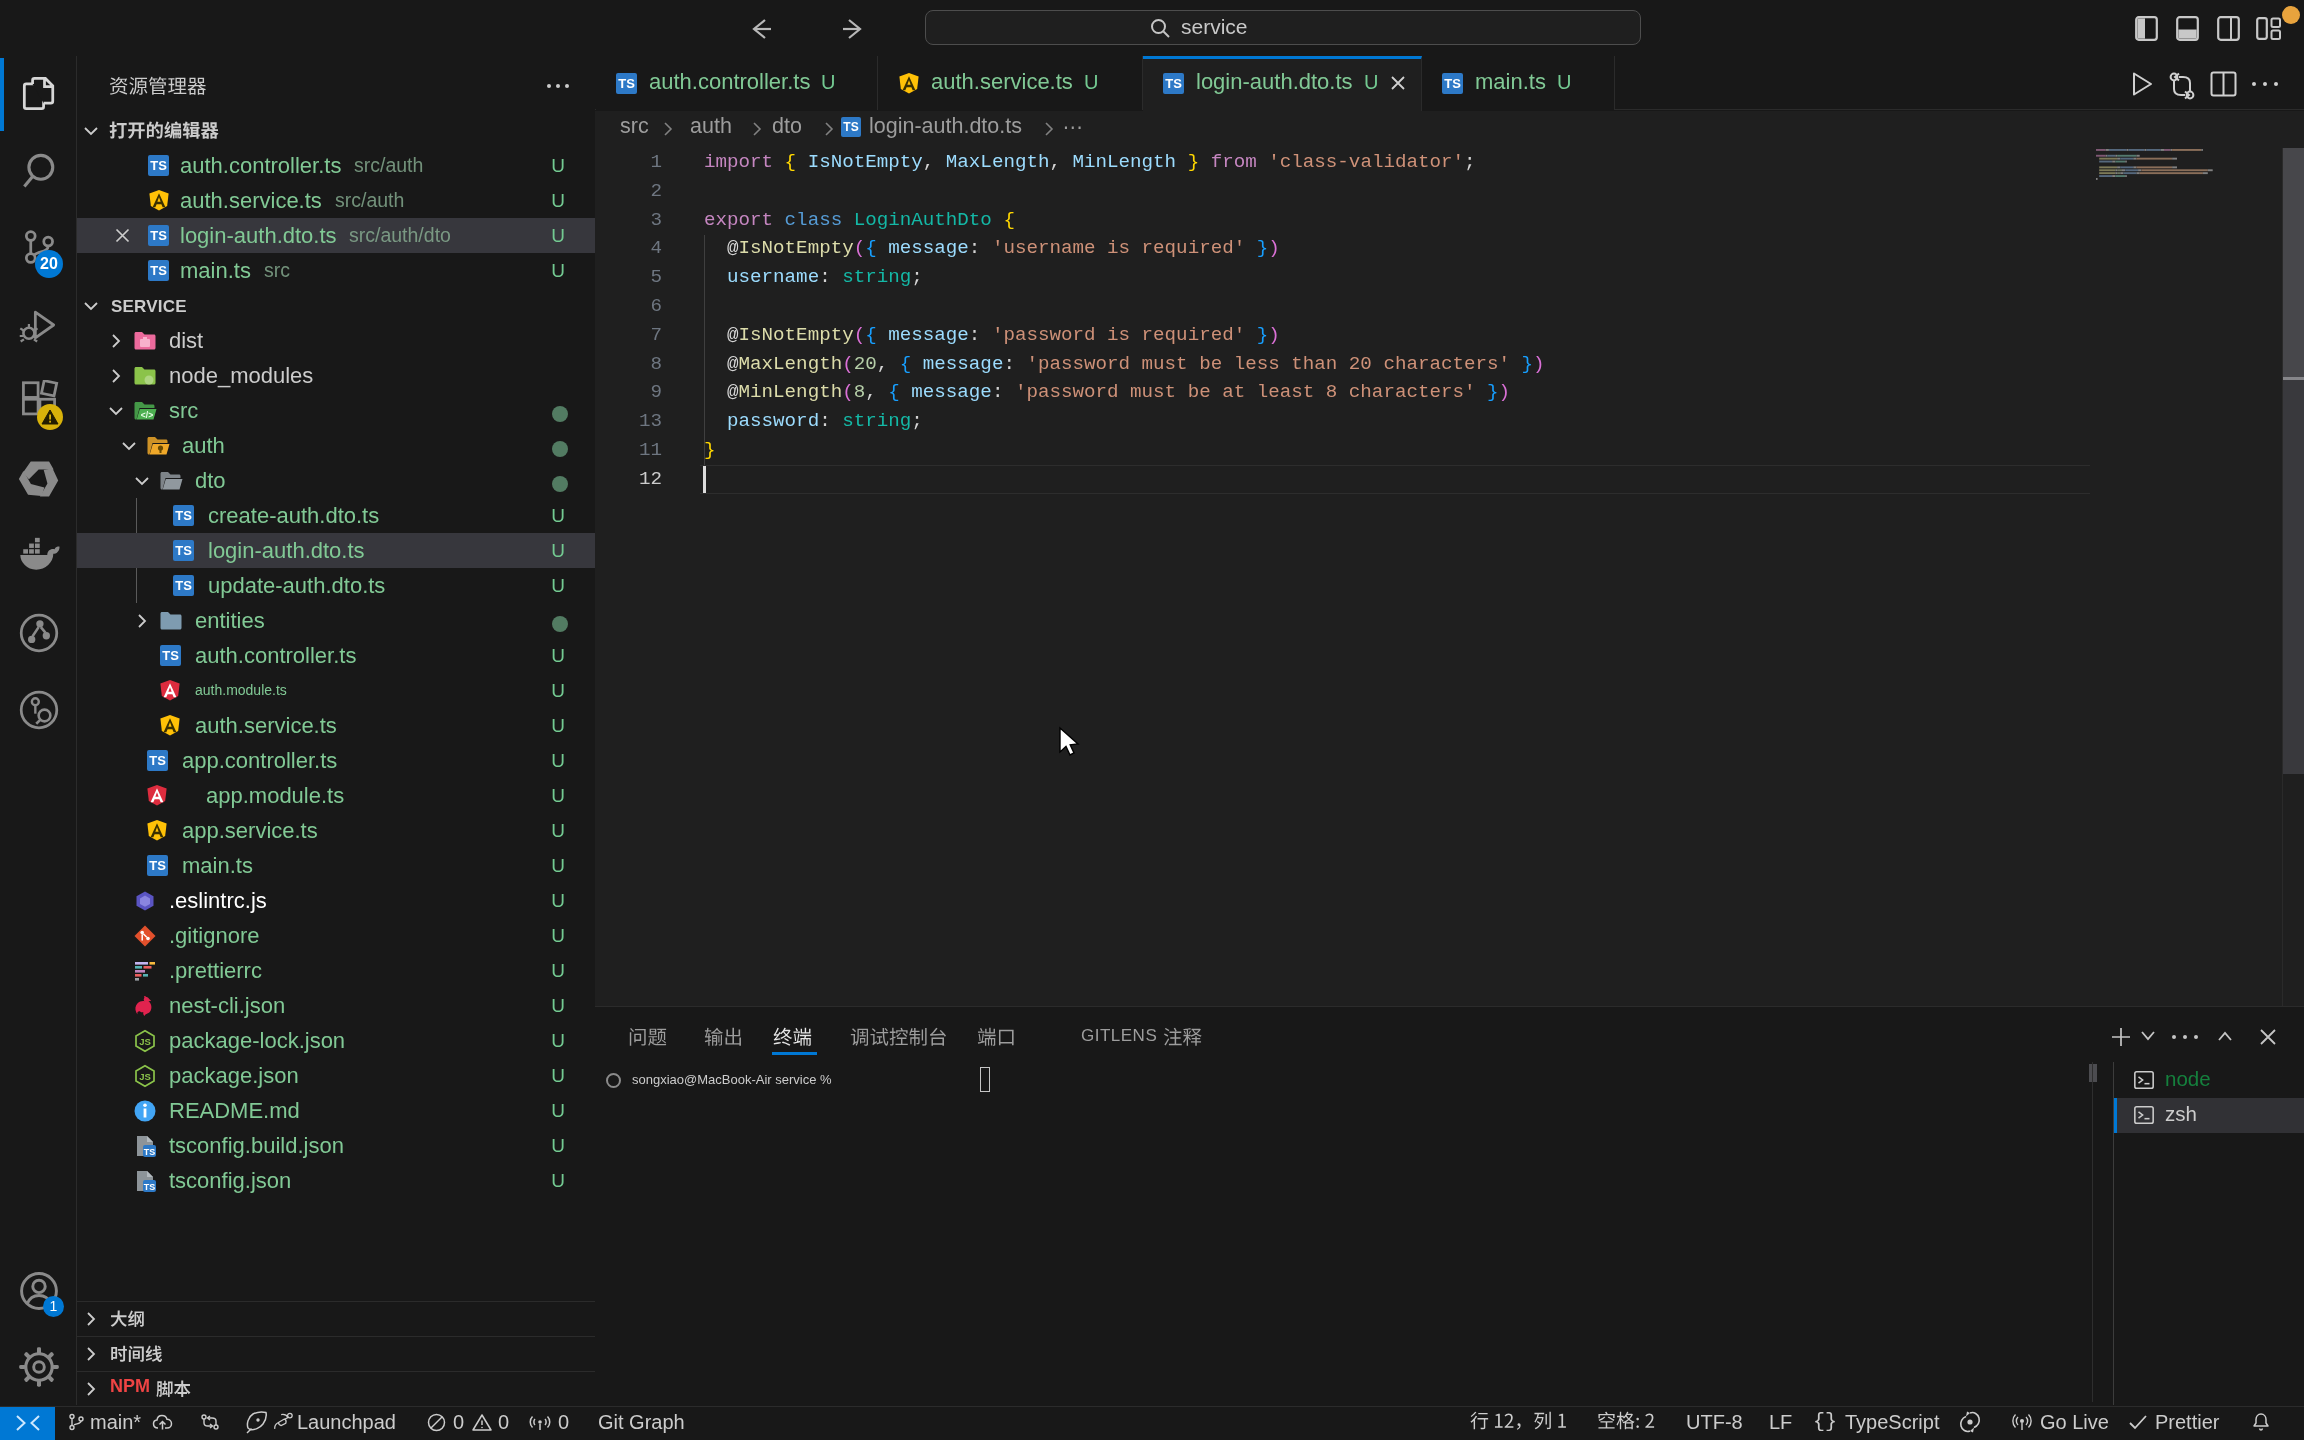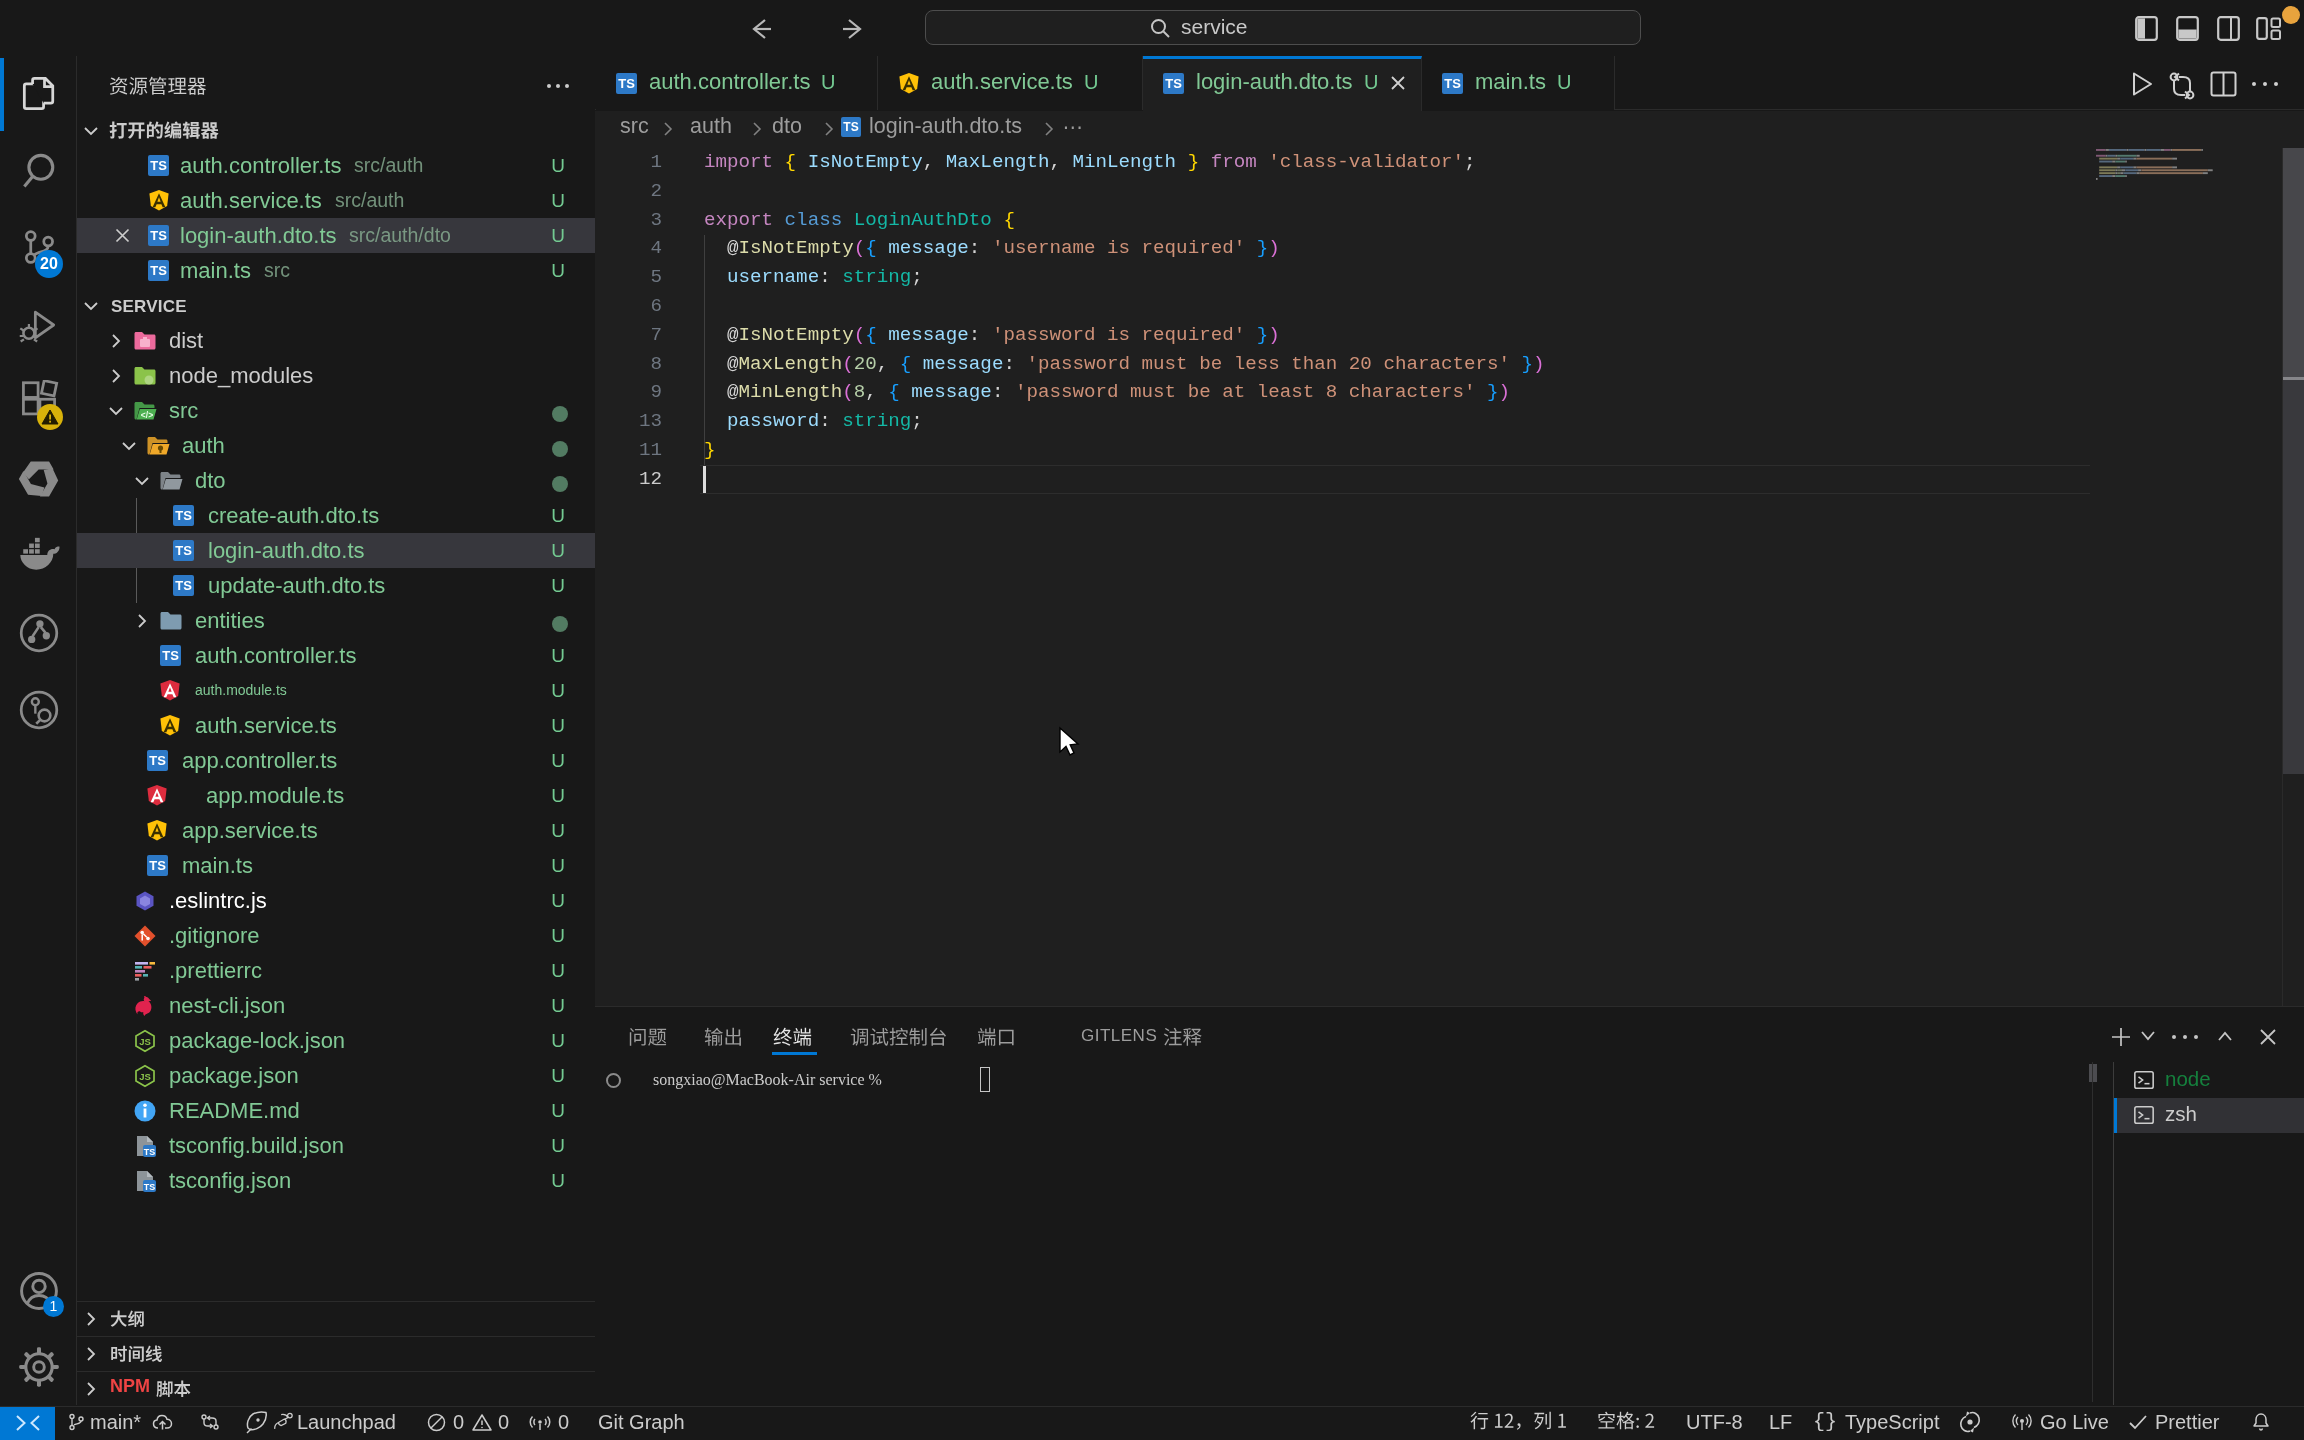--- a/index.html
+++ b/index.html
@@ -1,17 +1,17 @@
 <!DOCTYPE html>
 <html><head><meta charset="utf-8"><style>
 *{margin:0;padding:0;box-sizing:border-box;}
 html,body{width:2304px;height:1440px;overflow:hidden;background:#181818;}
 body{font-family:"Liberation Sans",sans-serif;position:relative;}
 .abs{position:absolute;}
-.mono{font-family:Liberation Serif, serif;font-size:16px;line-height:28.8px;white-space:pre;margin-left:21px;}
+.mono{font-family:Liberation Sans, sans-serif;font-size:13px;line-height:28.8px;white-space:pre;}
 .ui{font-size:20px;color:#cccccc;}
 .row{position:absolute;left:0;width:518px;height:35px;}
 .lbl{position:absolute;font-size:22px;line-height:35px;white-space:pre;}
 .grn{color:#81c995;}
 .u{position:absolute;left:471px;width:20px;font-size:19px;line-height:35px;color:#73c991;text-align:center;}
 .sel{background:#37373d;}
 svg{display:block;}
 </style></head><body>
 <div class="abs" style="left:0;top:0;width:2304px;height:56px;background:#181818"></div>
 <svg class="abs" style="left:746px;top:13px" width="32" height="32" viewBox="0 0 32 32">

